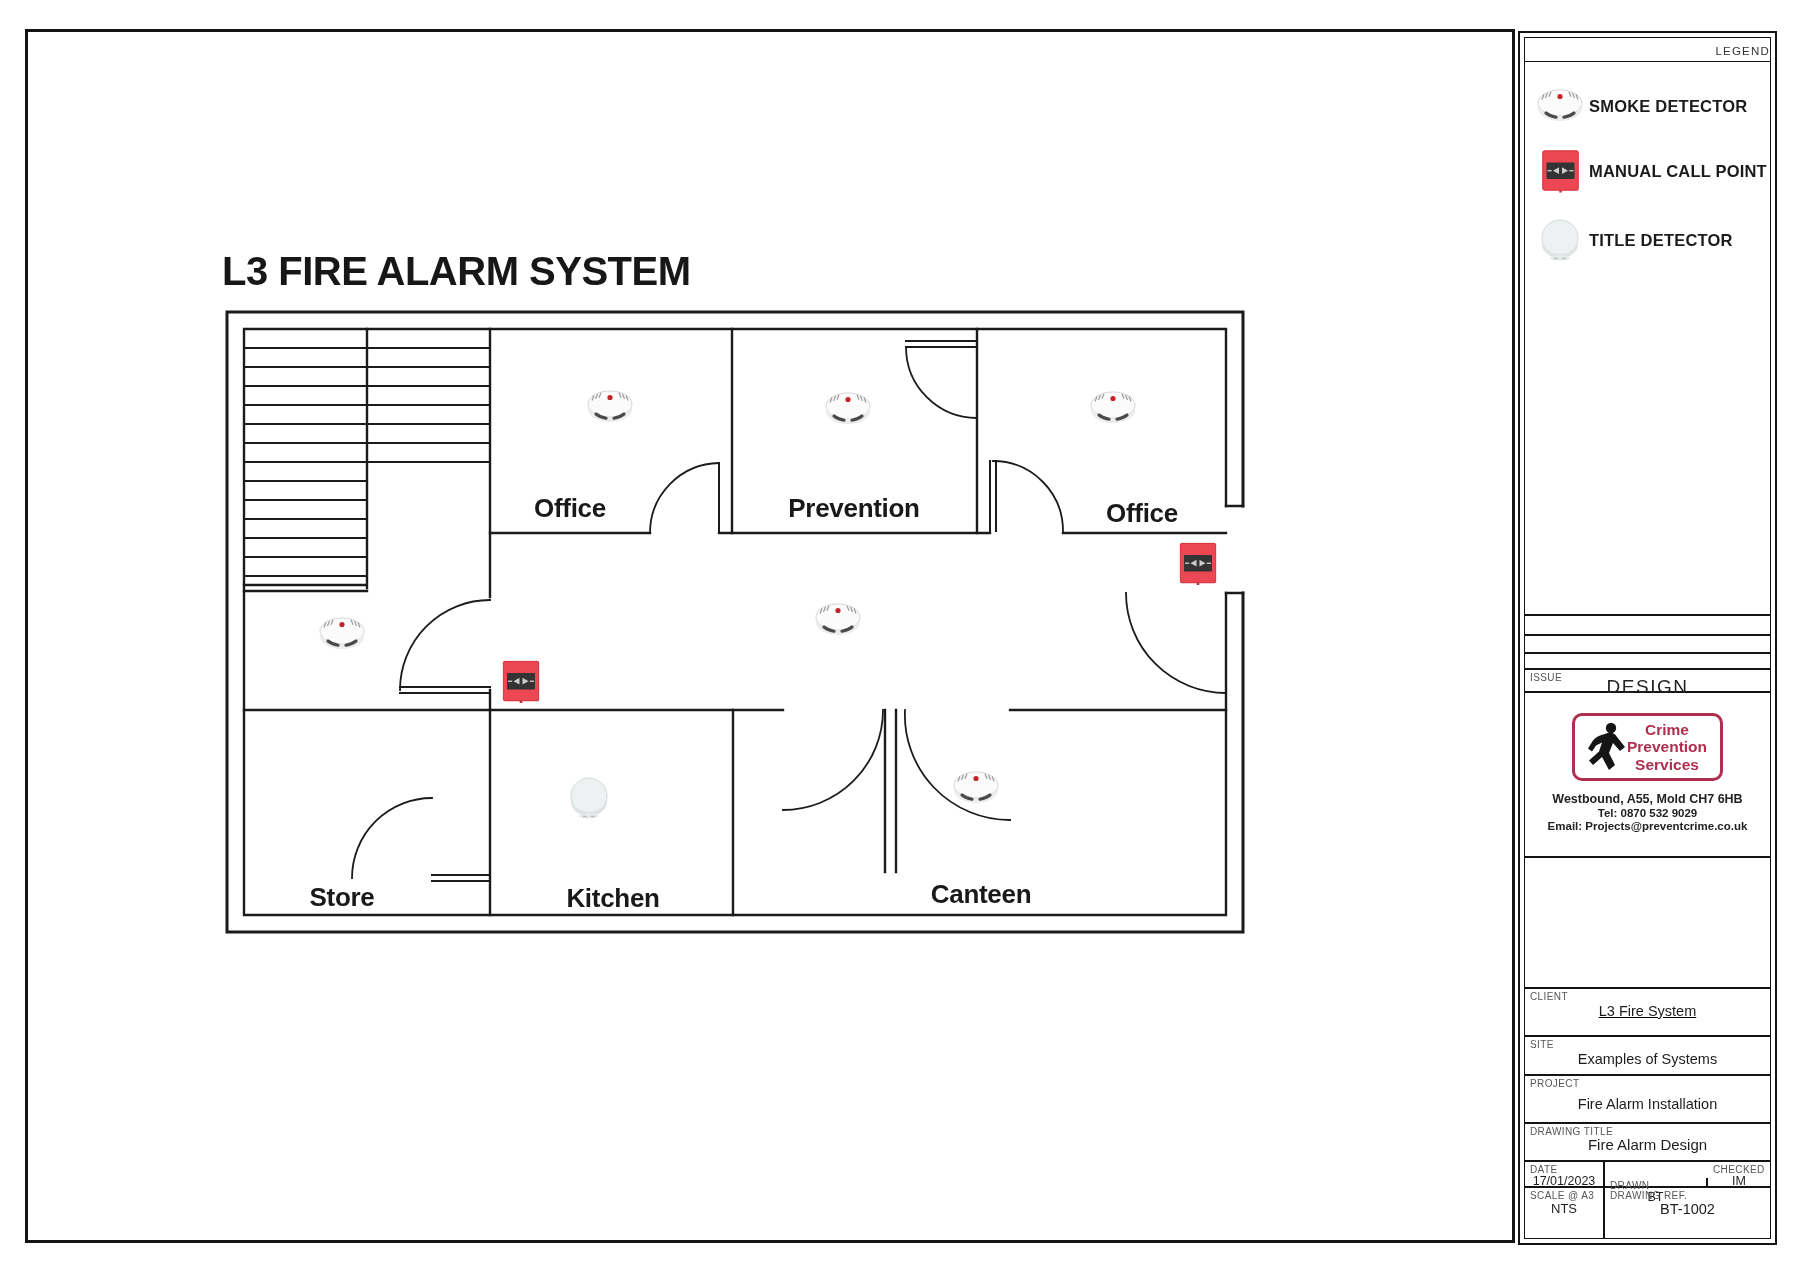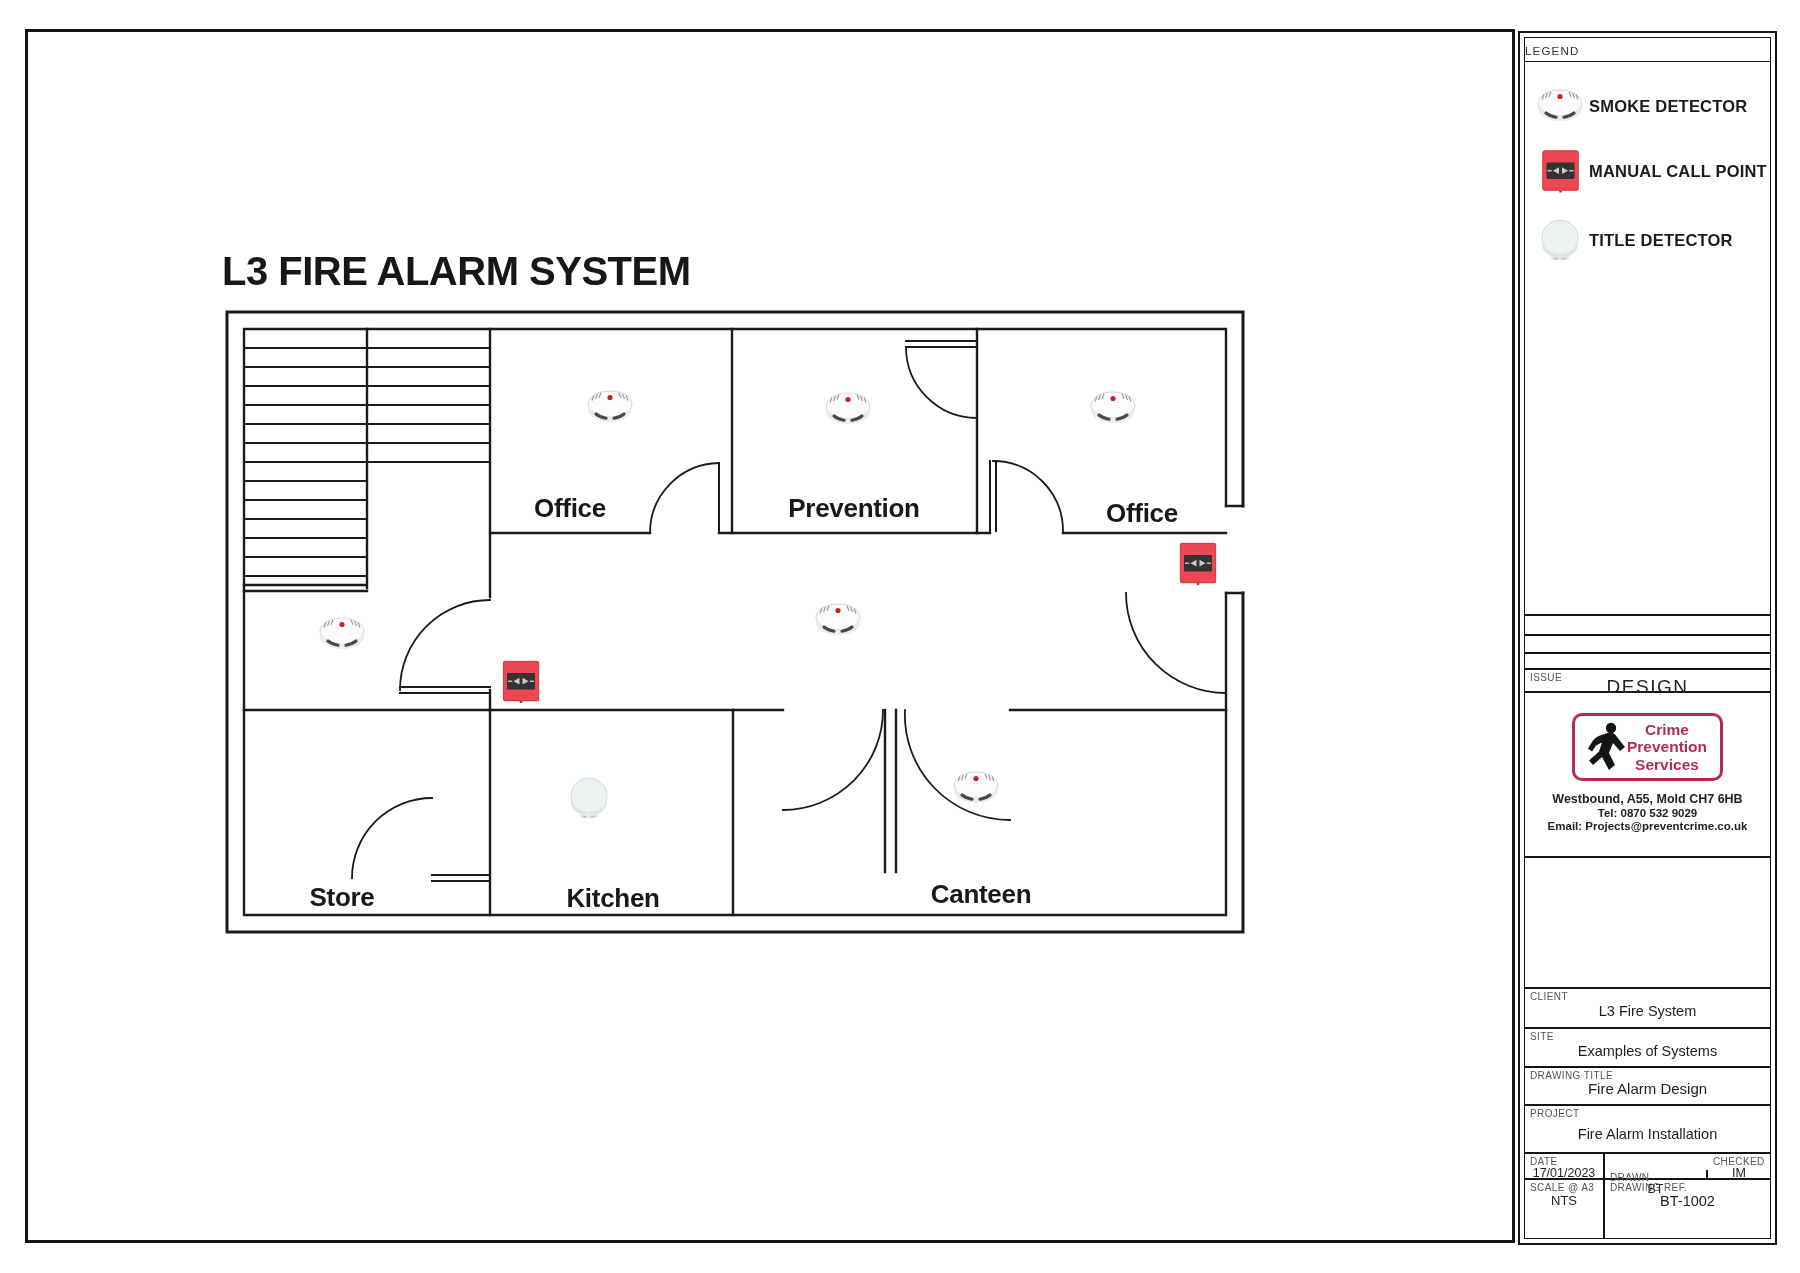--- a/index.html
+++ b/index.html
@@ -6,21 +6,21 @@
     font-family:"Liberation Sans", sans-serif;-webkit-font-smoothing:antialiased;}
   .abs{position:absolute;}
   
   #main-border{left:25px;top:29px;width:1490px;height:1214px;border:3px solid #141414;box-sizing:border-box;background:#fff;}
   #sidebar{left:1518px;top:31px;width:259px;height:1214px;border:2.5px solid #141414;box-sizing:border-box;background:#fff;padding:4px;}
   #sidebar-inner{border:1.5px solid #141414;box-sizing:border-box;height:100%;display:flex;flex-direction:column;}
   .sb-sec{border-bottom:2px solid #141414;box-sizing:border-box;position:relative;flex:0 0 auto;}
   .sb-sec.last{border-bottom:none;flex:1 1 auto;}
   
   #legend-box{height:578px;}
-  #legend-header{height:24px;border-bottom:1.5px solid #141414;text-align:left;
+  #legend-header{height:24px;border-bottom:1.5px solid #141414;text-align:right;
     font-size:11.5px;letter-spacing:1.2px;color:#333;padding-top:7px;box-sizing:border-box;}
   .legend-row{display:flex;align-items:center;margin:24px 0 0 6px;}
   .icon-slot{width:58px;display:flex;justify-content:center;align-items:center;flex:0 0 58px;}
   .legend-label{font-size:16.5px;font-weight:700;color:#1b1b1b;letter-spacing:0.2px;}
   .thin-row{height:20px;}
   .thin-row.r2{height:18px;} .thin-row.r3{height:16px;}
   
   #issue-row{height:23px;}
   .tiny-label{position:absolute;top:2px;left:5px;font-size:10px;color:#555;letter-spacing:0.4px;}
   #issue-value{text-align:center;font-size:19px;color:#222;letter-spacing:1.5px;padding-top:6px;}
@@ -28,21 +28,21 @@
   #logo-sec{height:165px;text-align:center;}
   #logo-box{display:inline-flex;align-items:center;margin-top:20px;
     border:3.5px solid #b02e4e;border-radius:10px;padding:5px 13px 5px 10px;background:#fff;}
   #logo-text{color:#b02e4e;font-weight:700;font-size:15.5px;line-height:1.12;text-align:center;}
   #company-address{margin-top:11px;color:#222;}
   #addr-line1{font-size:12.5px;font-weight:700;}
   #addr-line2,#addr-line3{font-size:11.5px;font-weight:700;margin-top:1px;}
   #empty-sec{height:131px;}
   
   .tb-row .tb-value{text-align:center;font-size:14.5px;color:#1d1d1d;padding-top:14px;}
-  #client-row{height:40px;} #site-row{height:39px;} #project-row{height:48px;}
+  #client-row{height:48px;text-decoration:underline;} #site-row{height:39px;} #project-row{height:48px;}
   #project-row .tb-value{padding-top:20px;} #dtitle-row{height:38px;}
   #dtitle-row .tb-value{padding-top:12px;font-size:15px;}
   .cols{display:flex;height:26px;}
   .col{position:relative;box-sizing:border-box;border-right:2px solid #141414;}
   .col.lastcol{border-right:none;flex:1;}
   .col .cv{text-align:center;font-size:12.5px;color:#1d1d1d;padding-top:12px;}
   #scale-row .cv{padding-top:13px;font-size:13px;}
   .c-date{width:80px;} .c-drawn{width:103px;margin-top:16px;} .c-scale{width:80px;}
   
   #drawing-title-text{left:222px;top:249px;font-size:40px;font-weight:700;color:#171717;letter-spacing:-0.5px;}
@@ -272,27 +272,27 @@
     <div id="empty-sec" class="sb-sec"></div>
 
     <div id="client-row" class="sb-sec tb-row">
       <span class="tiny-label">CLIENT</span>
       <div class="tb-value">L3 Fire System</div>
     </div>
     <div id="site-row" class="sb-sec tb-row">
       <span class="tiny-label">SITE</span>
       <div class="tb-value">Examples of Systems</div>
     </div>
+    <div id="project-row" class="sb-sec tb-row">
+      <span class="tiny-label">PROJECT</span>
+      <div class="tb-value">Fire Alarm Installation</div>
+    </div>
     <div id="dtitle-row" class="sb-sec tb-row">
       <span class="tiny-label">DRAWING TITLE</span>
       <div class="tb-value">Fire Alarm Design</div>
-    </div>
-    <div id="project-row" class="sb-sec tb-row">
-      <span class="tiny-label">PROJECT</span>
-      <div class="tb-value">Fire Alarm Installation</div>
     </div>
 
     <div id="date-row" class="sb-sec cols">
       <div class="col c-date">
         <span class="tiny-label">DATE</span>
         <div class="cv">17/01/2023</div>
       </div>
       <div class="col c-drawn">
         <span class="tiny-label">DRAWN</span>
         <div class="cv">BT</div>

